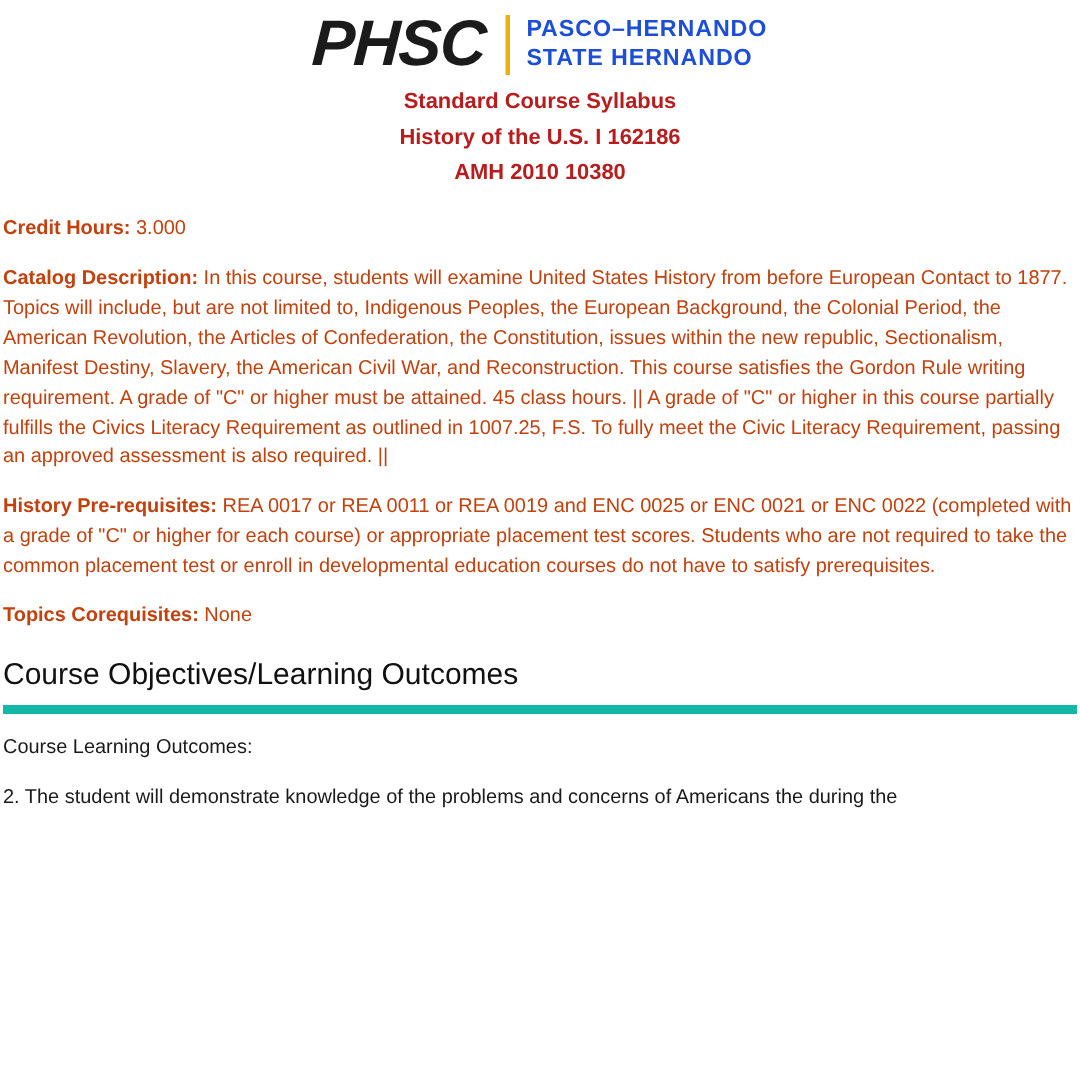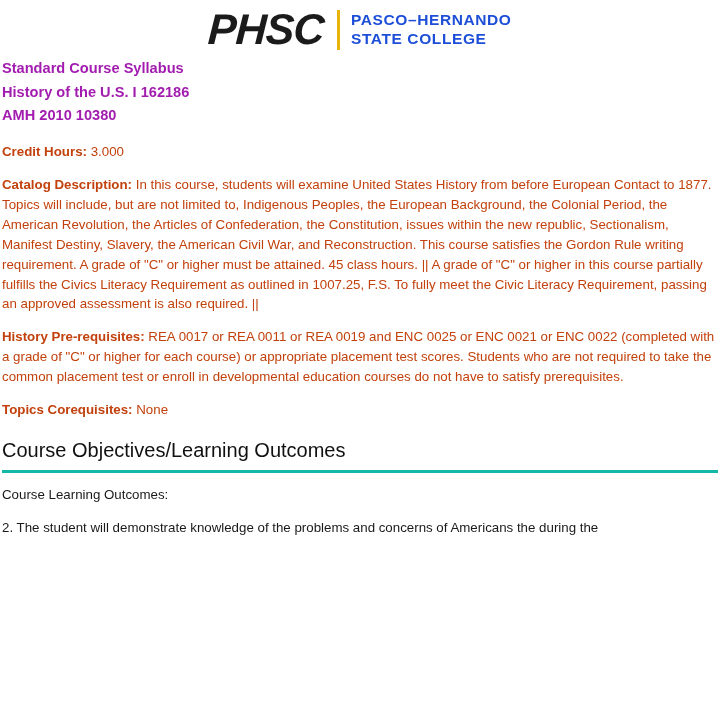--- a/index.html
+++ b/index.html
@@ -56,24 +56,25 @@
     justify-content: center;
     color: #1d4ed8;
     font-weight: bold;
     font-size: 15.5px;
     letter-spacing: 0.6px;
     line-height: 1.22;
   }
 
   
   .title-block {
+    text-align: center;
     font-weight: bold;
     font-size: 14.6px;
     line-height: 1.62;
-    color: #a21caf;
+    color: #b91c1c;
     margin-bottom: 14px;
   }
 
   
   p.body {
     margin: 0 0 13px 0;
     text-align: left;
     color: #c2410c;
   }
   p.tight {
@@ -83,21 +84,21 @@
     font-weight: bold;
   }
 
   
   .section-heading {
     font-size: 20px;
     font-weight: normal;
     color: #111;
     margin: 18px 0 6px 0;
     padding-bottom: 7px;
-    border-bottom: 3px solid #14b8a6;
+    border-bottom: 6px solid #14b8a6;
     line-height: 1.25;
   }
 
   .sub-heading {
     font-weight: normal;
     margin: 12px 0 13px 0;
   }
 
   .outcome {
     margin: 0 0 13px 0;
@@ -107,21 +108,21 @@
 <body>
 
 <div class="page">
 
   <div class="logo-block">
     <div class="logo-inner">
       <div class="logo-phsc">PHSC</div>
       <div class="logo-divider"></div>
       <div class="logo-right">
         <span>PASCO–HERNANDO</span>
-        <span>STATE COLLEGE</span>
+        <span>STATE HERNANDO</span>
       </div>
     </div>
   </div>
 
   <div class="title-block">
     <div>Standard Course Syllabus</div>
     <div>History of the U.S. I 162186</div>
     <div>AMH 2010 10380</div>
   </div>
 

